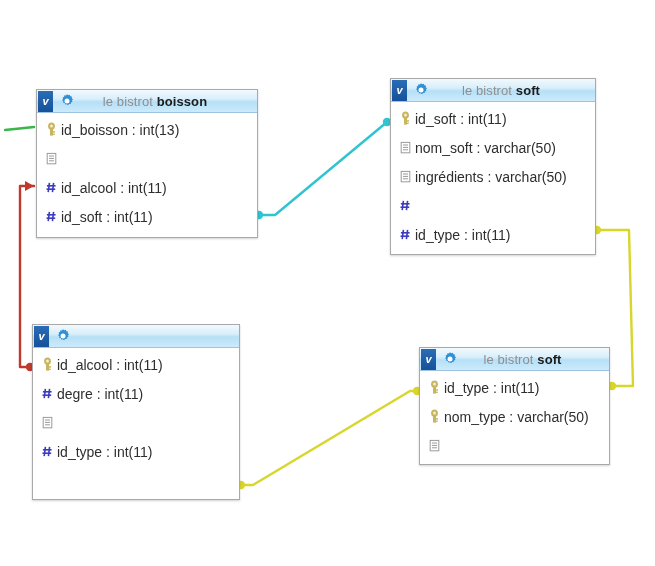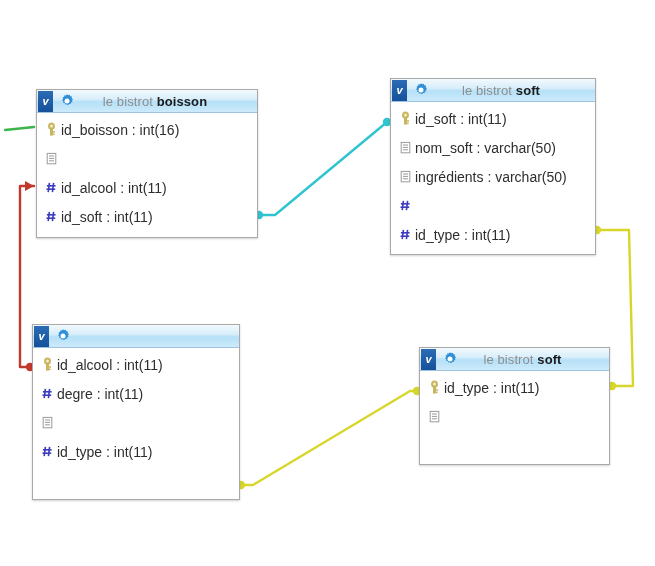--- a/index.html
+++ b/index.html
@@ -118,21 +118,21 @@
           <div class="tb-row">
             <span style="display: flex;">
               <svg class="col-icon" viewBox="0 0 13 15">
                 <ellipse cx="6.5" cy="4.2" rx="3.4" ry="3.6" fill="#c8b560"></ellipse>
                 <ellipse cx="6.5" cy="4.0" rx="1.4" ry="1.5" fill="#f5f0d2"></ellipse>
                 <rect x="5.0" y="7.0" width="3.0" height="6.6" fill="#c8b560"></rect>
                 <rect x="8.0" y="9.2" width="2.0" height="1.5" fill="#c8b560"></rect>
                 <rect x="8.0" y="11.6" width="1.7" height="1.4" fill="#c8b560"></rect>
               </svg>
             </span>
-            <span>id_boisson : int(16)</span>
+            <span>id_boisson : int(13)</span>
           </div>
           <div class="tb-row">
             <span style="display: flex;">
               <svg class="col-icon" viewBox="0 0 13 15">
                 <rect x="2.2" y="2.4" width="8.6" height="10.4" fill="#ffffff" stroke="#9a9a9a" stroke-width="1"></rect>
                 <line x1="4.0" y1="5.0" x2="9.0" y2="5.0" stroke="#9a9a9a" stroke-width="1"></line>
                 <line x1="4.0" y1="7.4" x2="9.0" y2="7.4" stroke="#9a9a9a" stroke-width="1"></line>
                 <line x1="4.0" y1="9.8" x2="9.0" y2="9.8" stroke="#9a9a9a" stroke-width="1"></line>
               </svg>
             </span>
@@ -319,20 +319,32 @@
                 <rect x="5.0" y="7.0" width="3.0" height="6.6" fill="#c8b560"></rect>
                 <rect x="8.0" y="9.2" width="2.0" height="1.5" fill="#c8b560"></rect>
                 <rect x="8.0" y="11.6" width="1.7" height="1.4" fill="#c8b560"></rect>
               </svg>
             </span>
             <span>id_type : int(11)</span>
           </div>
           <div class="tb-row">
             <span style="display: flex;">
               <svg class="col-icon" viewBox="0 0 13 15">
+                <ellipse cx="6.5" cy="4.2" rx="3.4" ry="3.6" fill="#c8b560"></ellipse>
+                <ellipse cx="6.5" cy="4.0" rx="1.4" ry="1.5" fill="#f5f0d2"></ellipse>
+                <rect x="5.0" y="7.0" width="3.0" height="6.6" fill="#c8b560"></rect>
+                <rect x="8.0" y="9.2" width="2.0" height="1.5" fill="#c8b560"></rect>
+                <rect x="8.0" y="11.6" width="1.7" height="1.4" fill="#c8b560"></rect>
+              </svg>
+            </span>
+            <span>nom_type : varchar(50)</span>
+          </div>
+          <div class="tb-row">
+            <span style="display: flex;">
+              <svg class="col-icon" viewBox="0 0 13 15">
                 <rect x="2.2" y="2.4" width="8.6" height="10.4" fill="#ffffff" stroke="#9a9a9a" stroke-width="1"></rect>
                 <line x1="4.0" y1="5.0" x2="9.0" y2="5.0" stroke="#9a9a9a" stroke-width="1"></line>
                 <line x1="4.0" y1="7.4" x2="9.0" y2="7.4" stroke="#9a9a9a" stroke-width="1"></line>
                 <line x1="4.0" y1="9.8" x2="9.0" y2="9.8" stroke="#9a9a9a" stroke-width="1"></line>
               </svg>
             </span>
           </div>
         </div>
       </div>
     </div>

